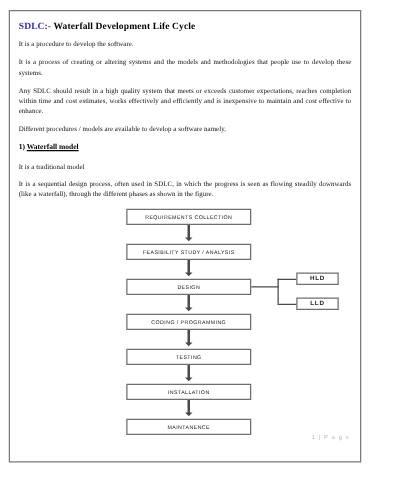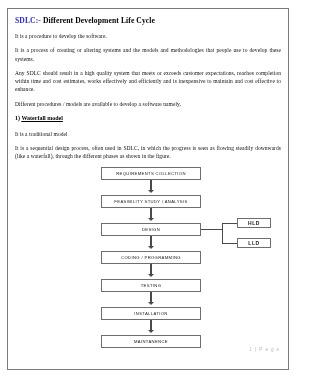--- a/index.html
+++ b/index.html
@@ -122,21 +122,21 @@
     color: #b8b8b8;
     letter-spacing: 0.9px;
   }
 </style>
 </head>
 <body>
 
 <div class="page">
   <div class="page-inner">
 
-    <h1 class="doc-title"><span class="link">SDLC:-</span><span> Different Development Life Cycle</span></h1>
+    <h1 class="doc-title"><span class="link">SDLC:-</span><span> Waterfall Development Life Cycle</span></h1>
 
     <p class="para">It is a procedure to develop the software.</p>
     <p class="para">It is a process of creating or altering systems and the models and methodologies that people use to develop these systems.</p>
     <p class="para">Any SDLC should result in a high quality system that meets or exceeds customer expectations, reaches completion within time and cost estimates, works effectively and efficiently and is inexpensive to maintain and cost effective to enhance.</p>
     <p class="para">Different procedures / models are available to develop a software namely,</p>
 
     <div class="heading2"><span class="num">1) </span><span class="ul">Waterfall model</span></div>
 
     <p class="para">It is a traditional model</p>
     <p class="para">It is a sequential design process, often used in SDLC, in which the progress is seen as flowing steadily downwards (like a waterfall), through the different phases as shown in the figure.</p>

